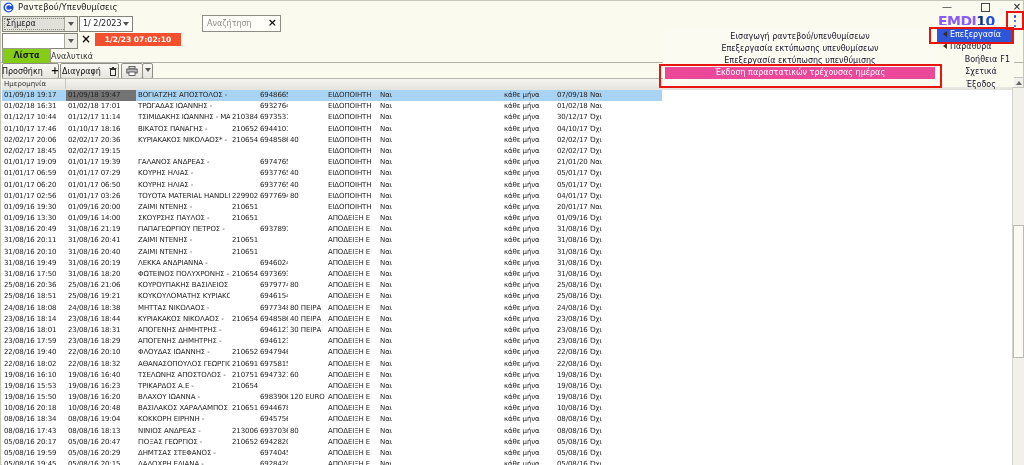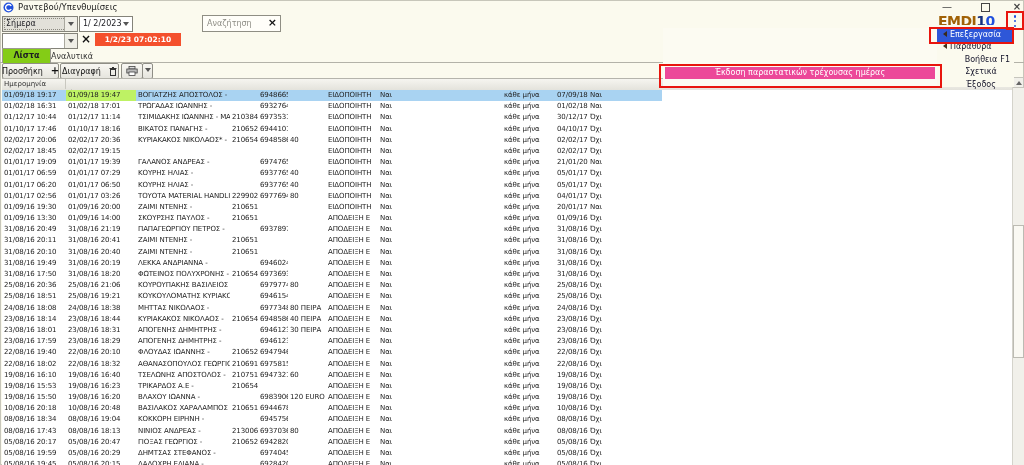--- a/index.html
+++ b/index.html
@@ -50,21 +50,21 @@
   
   .grid-header{left:2px;top:78px;width:1010px;height:12px;display:flex;
        background:linear-gradient(#f6f5f0,#e2e1da);border-top:1px solid #b5b4ac;border-bottom:1px solid #b5b4ac;flex-direction:column;}
   .hc{font-size:7px;line-height:10px;color:#333;padding-left:2px;border-right:1px solid #c9c8c0;
        overflow:hidden;white-space:nowrap;box-sizing:border-box;flex:none;}
   .grid-body{left:2px;top:90px;width:1010px;height:375px;background:#fff;overflow:hidden;}
   .grow{display:flex;height:11.2px;width:660px;}
   .grow.sel{background:#a9d3f2;}
   .gc{font-size:7px;line-height:11.2px;letter-spacing:-0.1px;padding-left:2px;overflow:hidden;
       white-space:nowrap;box-sizing:border-box;flex:none;color:#222;}
-  .gc.fc{background:#bef264;}
+  .gc.fc{background:#737373;}
   .c0{width:64px}.c1{width:70px}.c2{width:94px}.c3{width:28px}.c4{width:30px}.c5{width:38px}
   .c6{width:52px}.c7{width:42px}.c8{width:27px}.c9{width:27px}.c10{width:28px}.c11{width:53px}
   .c12{width:33px}.c13{width:74px}
   
   .vscroll{left:1012px;top:77px;width:12px;height:388px;background:#f1f0ea;border-left:1px solid #d4d3cb;}
   .vs-up{position:absolute;left:0;top:0;width:11px;height:11px;background:#f1f0ea;border:1px solid #c6c5bd;
        box-sizing:border-box;display:flex;align-items:center;justify-content:center;}
   .tri-up{width:0;height:0;border:3px solid transparent;border-bottom:4px solid #666;margin-bottom:2px;}
   .vs-thumb{position:absolute;left:0;top:148px;width:11px;height:133px;background:#faf9f3;border:1px solid #bcbbb3;box-sizing:border-box;}
   
@@ -75,21 +75,21 @@
   .menu-item.hl .tri-left{border-right-color:#3a2a1a;}
   .menu-shortcut{position:absolute;right:2px;top:0;}
   .menu-indent{padding-left:14px;text-align:center;}
   
   .submenu-panel{left:663px;top:28px;width:274px;height:60px;background:#fcfbf2;z-index:6;}
   .submenu-item{position:absolute;left:2px;width:270px;height:12px;font-size:8px;line-height:12px;
        color:#14142a;text-align:center;white-space:nowrap;overflow:hidden;}
   .submenu-item.hl{background:#ec4899;color:#fff;}
   
   .logo{left:938px;top:13px;font-size:14px;font-weight:bold;z-index:6;letter-spacing:-0.5px;}
-  .logo .l1{color:#a16207;} .logo .l2{color:#16307f;} .logo .l3{color:#2050dd;}
+  .logo .l1{color:#8b5cf6;} .logo .l2{color:#16307f;} .logo .l3{color:#2050dd;}
   .dots{left:1011px;top:13px;width:8px;height:16px;display:flex;flex-direction:column;justify-content:space-between;
        align-items:center;z-index:7;padding:2px 0;box-sizing:border-box;}
   .dots i{width:2.5px;height:2.5px;border-radius:50%;background:#2050dd;}
   
   .anno{border:2px solid #e8150e;z-index:9;box-sizing:border-box;}
   .anno-dots{left:1006px;top:11px;width:18px;height:19px;}
   .anno-edit{left:929px;top:27px;width:85px;height:17px;}
   .anno-issue{left:659px;top:64px;width:283px;height:24px;}
 </style>
 </head>
@@ -738,18 +738,21 @@
 
 <div class="abs menu-panel">
     <div class="menu-item hl" style="top: 4px;"><span class="tri-left"></span><span>Επεξεργασία</span></div>
     <div class="menu-item" style="top: 16.4px;"><span class="tri-left"></span><span>Παράθυρα</span></div>
     <div class="menu-item menu-indent" style="top: 28.8px;"><span>Βοήθεια</span><span class="menu-shortcut">F1</span></div>
     <div class="menu-item menu-indent" style="top: 41.2px;"><span>Σχετικά</span></div>
     <div class="menu-item menu-indent" style="top: 53.6px;"><span>Έξοδος</span></div>
   </div>
 
 <div class="abs submenu-panel">
+    <div class="submenu-item" style="top: 3px;">Εισαγωγή ραντεβού/υπενθυμίσεων</div>
+    <div class="submenu-item" style="top: 15px;">Επεξεργασία εκτύπωσης υπενθυμίσεων</div>
+    <div class="submenu-item" style="top: 27px;">Επεξεργασία εκτύπωσης υπενθύμισης</div>
     <div class="submenu-item hl" style="top: 39px;">Έκδοση παραστατικών τρέχουσας ημέρας</div>
   </div>
 
 <div class="abs anno anno-dots"></div>
 <div class="abs anno anno-edit"></div>
 <div class="abs anno anno-issue"></div>
 
 </body></html>

